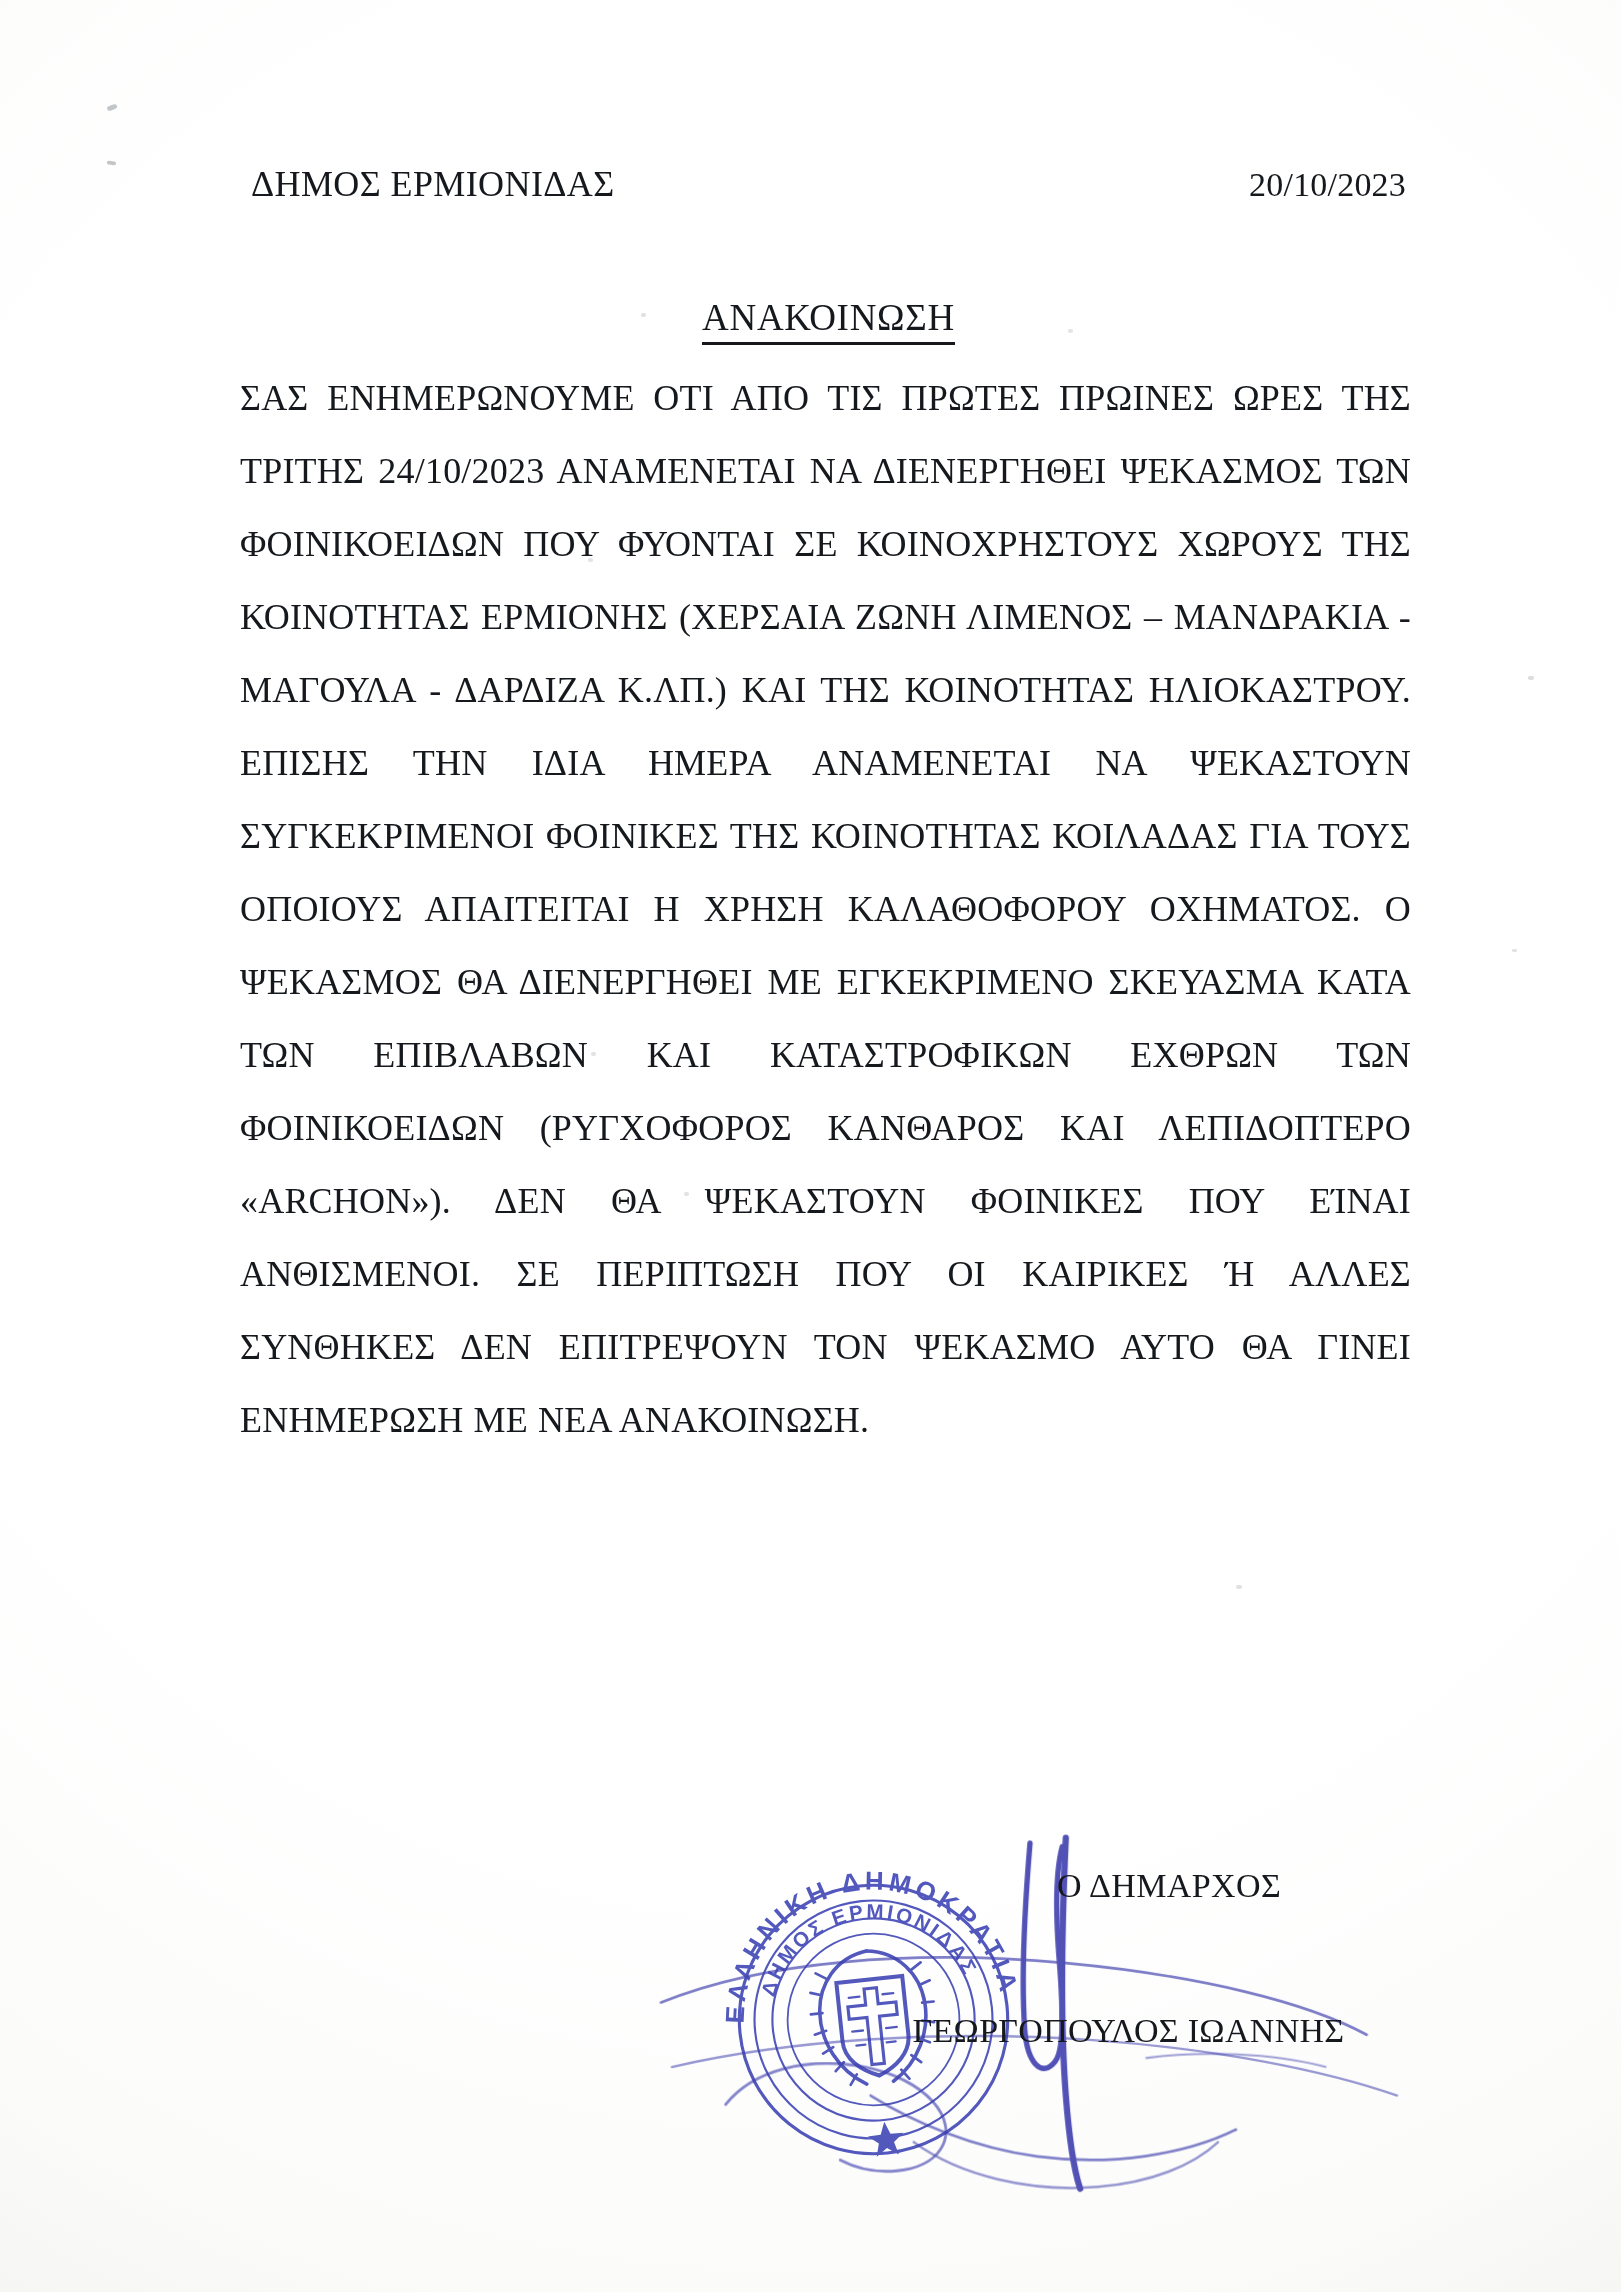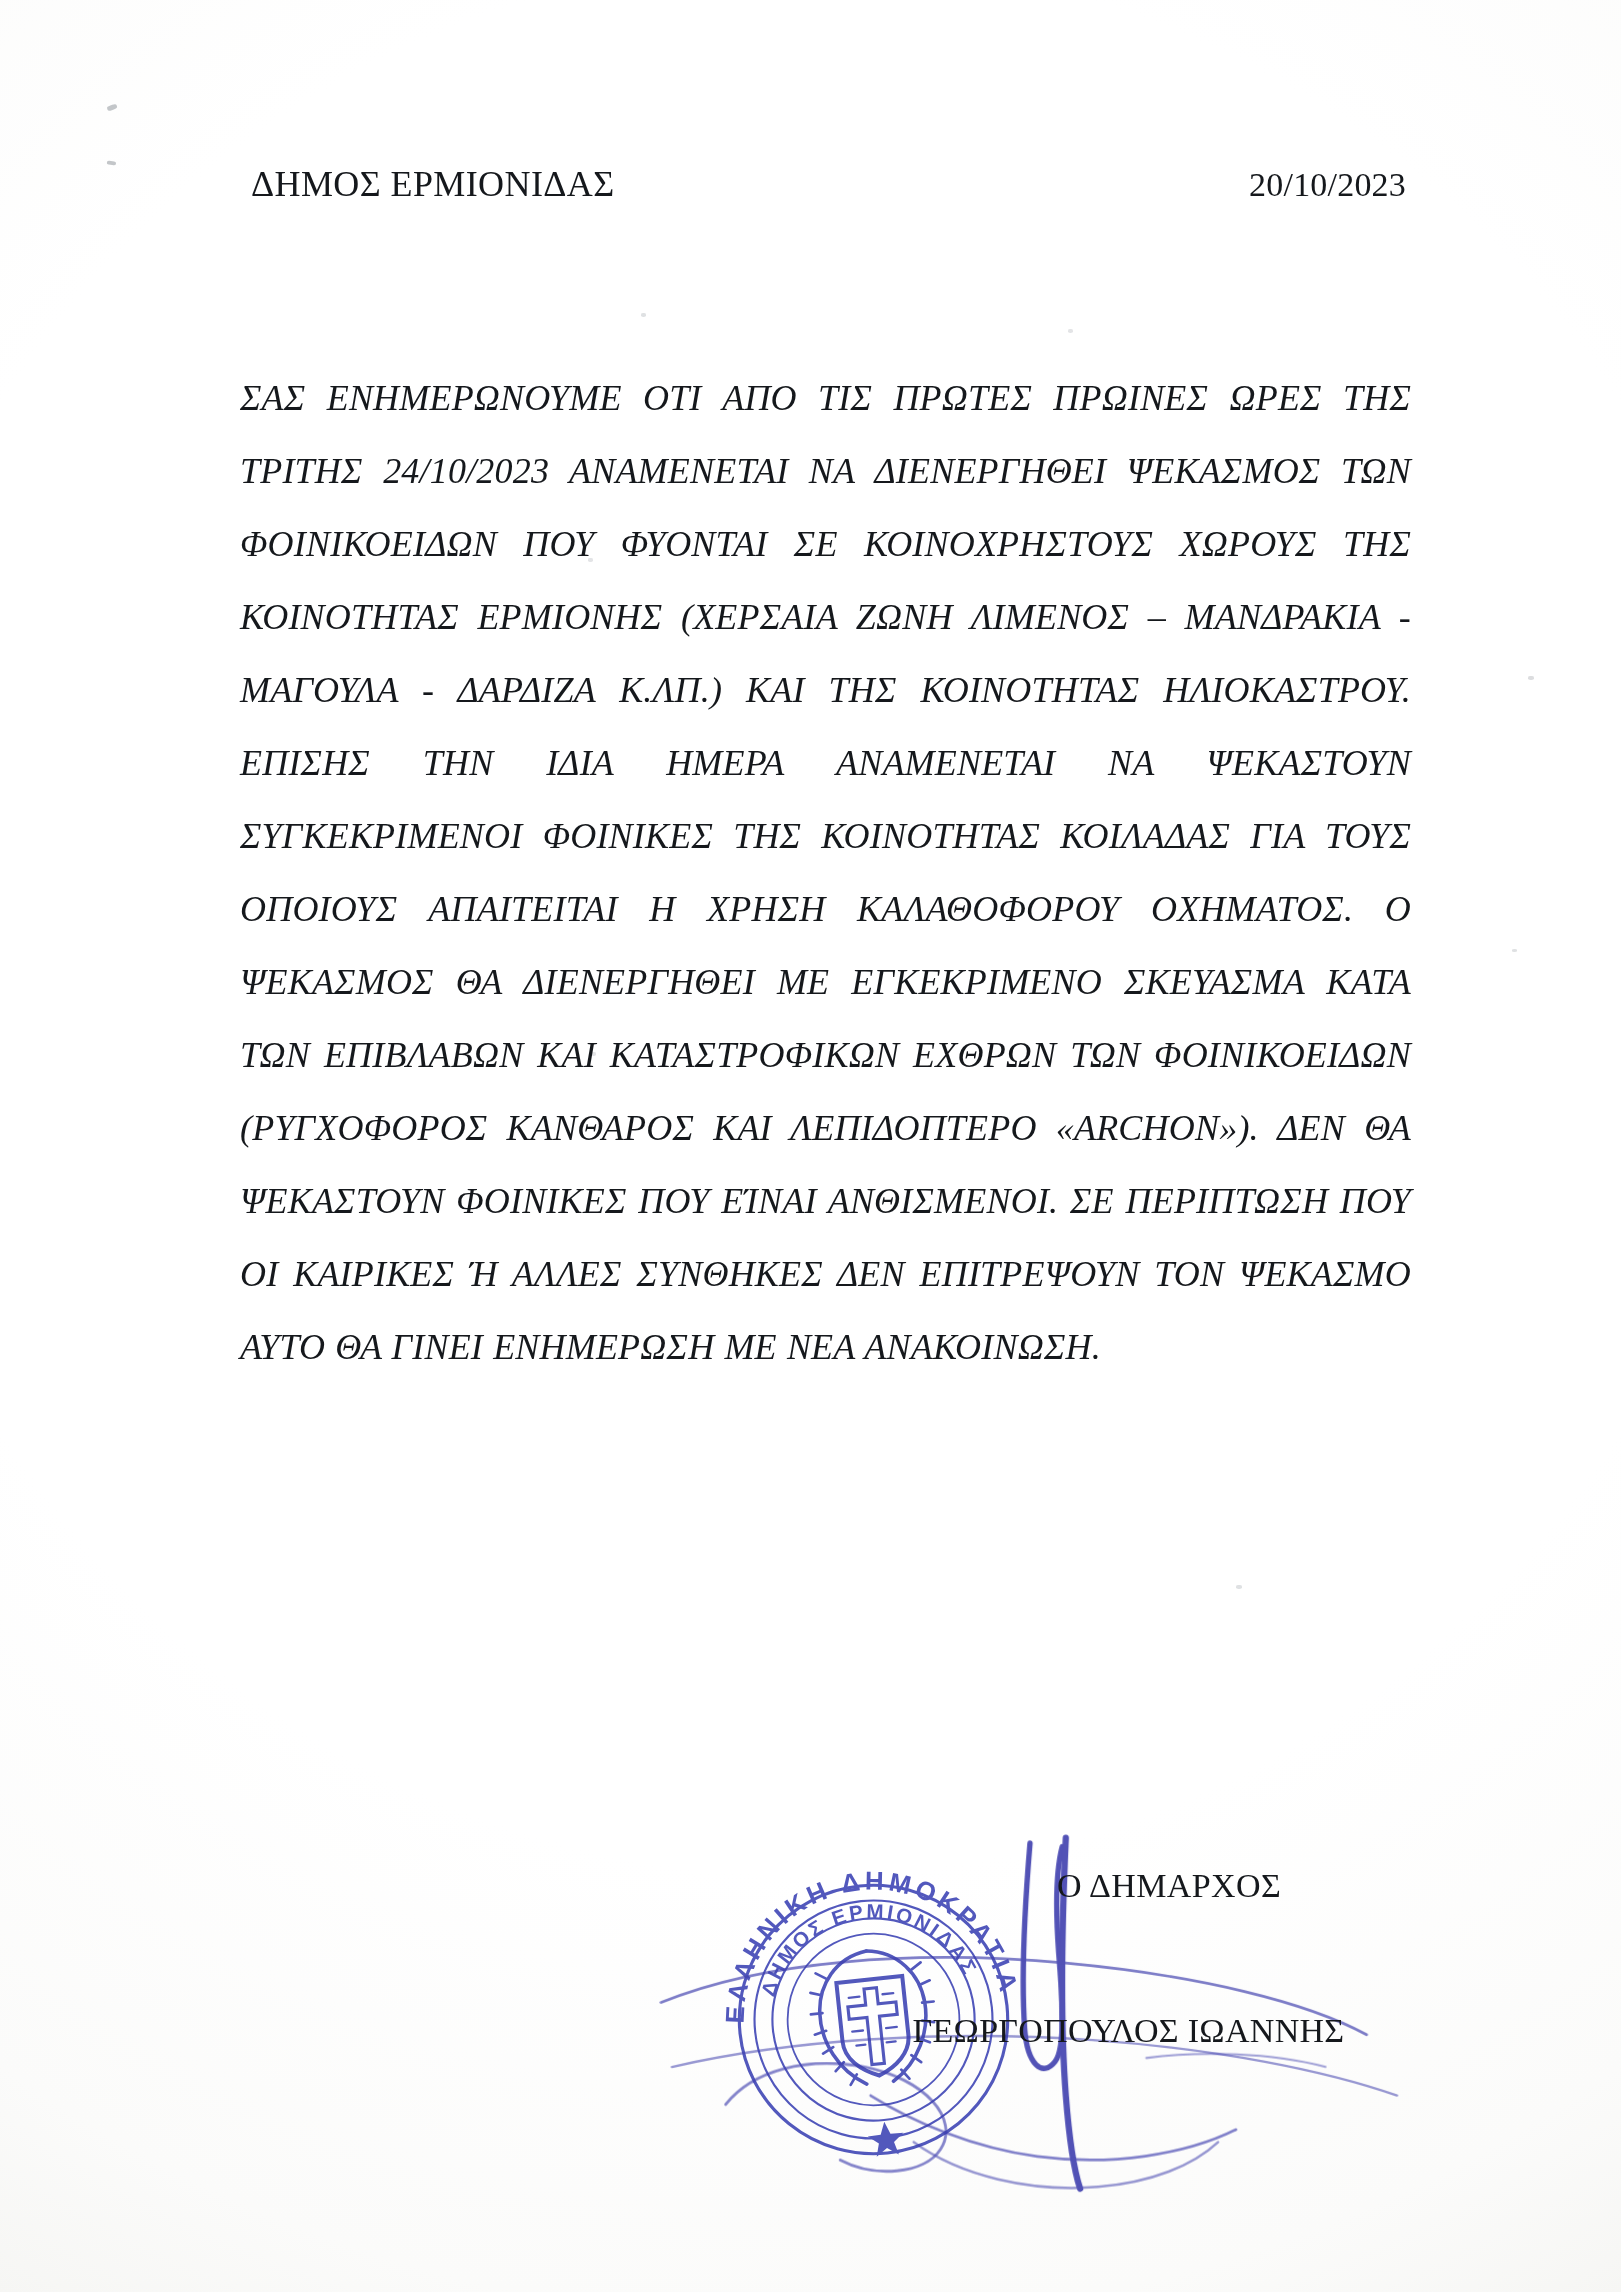--- a/index.html
+++ b/index.html
@@ -85,21 +85,20 @@
     border-bottom: 3.6px solid #16181c;
     padding-bottom: 2.7px;
   }
 
   
   .body-block {
     position: absolute;
     left: 240px;
     top: 362px;
     width: 1171px;
-    font-style: italic;
   }
   .para {
     margin: 0;
     font-size: 36px;
     line-height: 73px;
     text-align: justify;
     text-align-last: left;
     letter-spacing: 0.2px;
     word-spacing: 0.9px;
     -webkit-hyphens: none;
@@ -170,20 +169,23 @@
   <div class="speck s7"></div>
   <div class="speck s8"></div>
   <div class="speck s9"></div>
   <div class="speck s10"></div>
 
   <div class="header">
     <div class="org-name">ΔΗΜΟΣ ΕΡΜΙΟΝΙΔΑΣ</div>
     <div class="doc-date">20/10/2023</div>
   </div>
 
+  <div class="title-wrap">
+    <span class="title">ΑΝΑΚΟΙΝΩΣΗ</span>
+  </div>
 
   <div class="body-block">
     <p class="para">ΣΑΣ ΕΝΗΜΕΡΩΝΟΥΜΕ ΟΤΙ ΑΠΟ ΤΙΣ ΠΡΩΤΕΣ ΠΡΩΙΝΕΣ ΩΡΕΣ ΤΗΣ ΤΡΙΤΗΣ 24/10/2023 ΑΝΑΜΕΝΕΤΑΙ ΝΑ ΔΙΕΝΕΡΓΗΘΕΙ ΨΕΚΑΣΜΟΣ ΤΩΝ ΦΟΙΝΙΚΟΕΙΔΩΝ ΠΟΥ ΦΥΟΝΤΑΙ ΣΕ ΚΟΙΝΟΧΡΗΣΤΟΥΣ ΧΩΡΟΥΣ ΤΗΣ ΚΟΙΝΟΤΗΤΑΣ ΕΡΜΙΟΝΗΣ (ΧΕΡΣΑΙΑ ΖΩΝΗ ΛΙΜΕΝΟΣ – ΜΑΝΔΡΑΚΙΑ - ΜΑΓΟΥΛΑ - ΔΑΡΔΙΖΑ Κ.ΛΠ.) ΚΑΙ ΤΗΣ ΚΟΙΝΟΤΗΤΑΣ ΗΛΙΟΚΑΣΤΡΟΥ. ΕΠΙΣΗΣ ΤΗΝ ΙΔΙΑ ΗΜΕΡΑ ΑΝΑΜΕΝΕΤΑΙ ΝΑ ΨΕΚΑΣΤΟΥΝ ΣΥΓΚΕΚΡΙΜΕΝΟΙ ΦΟΙΝΙΚΕΣ ΤΗΣ ΚΟΙΝΟΤΗΤΑΣ ΚΟΙΛΑΔΑΣ ΓΙΑ ΤΟΥΣ ΟΠΟΙΟΥΣ ΑΠΑΙΤΕΙΤΑΙ Η ΧΡΗΣΗ ΚΑΛΑΘΟΦΟΡΟΥ ΟΧΗΜΑΤΟΣ. Ο ΨΕΚΑΣΜΟΣ ΘΑ ΔΙΕΝΕΡΓΗΘΕΙ ΜΕ ΕΓΚΕΚΡΙΜΕΝΟ ΣΚΕΥΑΣΜΑ ΚΑΤΑ ΤΩΝ ΕΠΙΒΛΑΒΩΝ ΚΑΙ ΚΑΤΑΣΤΡΟΦΙΚΩΝ ΕΧΘΡΩΝ ΤΩΝ ΦΟΙΝΙΚΟΕΙΔΩΝ (ΡΥΓΧΟΦΟΡΟΣ ΚΑΝΘΑΡΟΣ ΚΑΙ ΛΕΠΙΔΟΠΤΕΡΟ «ARCHON»). ΔΕΝ ΘΑ ΨΕΚΑΣΤΟΥΝ ΦΟΙΝΙΚΕΣ ΠΟΥ ΕΊΝΑΙ ΑΝΘΙΣΜΕΝΟΙ.  ΣΕ ΠΕΡΙΠΤΩΣΗ ΠΟΥ ΟΙ ΚΑΙΡΙΚΕΣ Ή ΑΛΛΕΣ ΣΥΝΘΗΚΕΣ ΔΕΝ ΕΠΙΤΡΕΨΟΥΝ ΤΟΝ ΨΕΚΑΣΜΟ ΑΥΤΟ ΘΑ ΓΙΝΕΙ ΕΝΗΜΕΡΩΣΗ ΜΕ ΝΕΑ ΑΝΑΚΟΙΝΩΣΗ.</p>
   </div>
 
   <div class="stamp">
     <svg viewBox="0 0 370 370" xmlns="http://www.w3.org/2000/svg">
       <defs>
         <path id="outerArc" d="M 40,185 A 145,145 0 1 1 330,185" fill="none"></path>
         <path id="innerArc" d="M 72,185 A 113,113 0 1 1 298,185" fill="none"></path>

